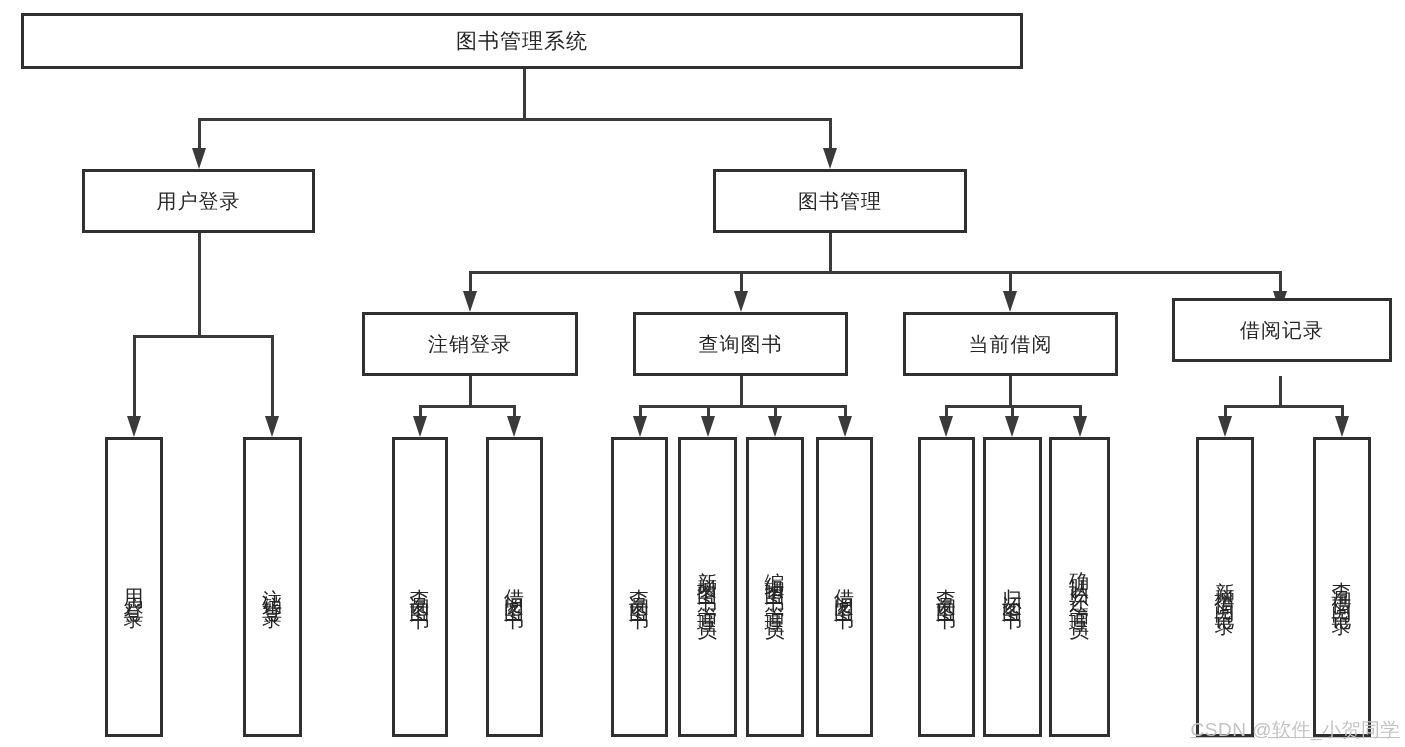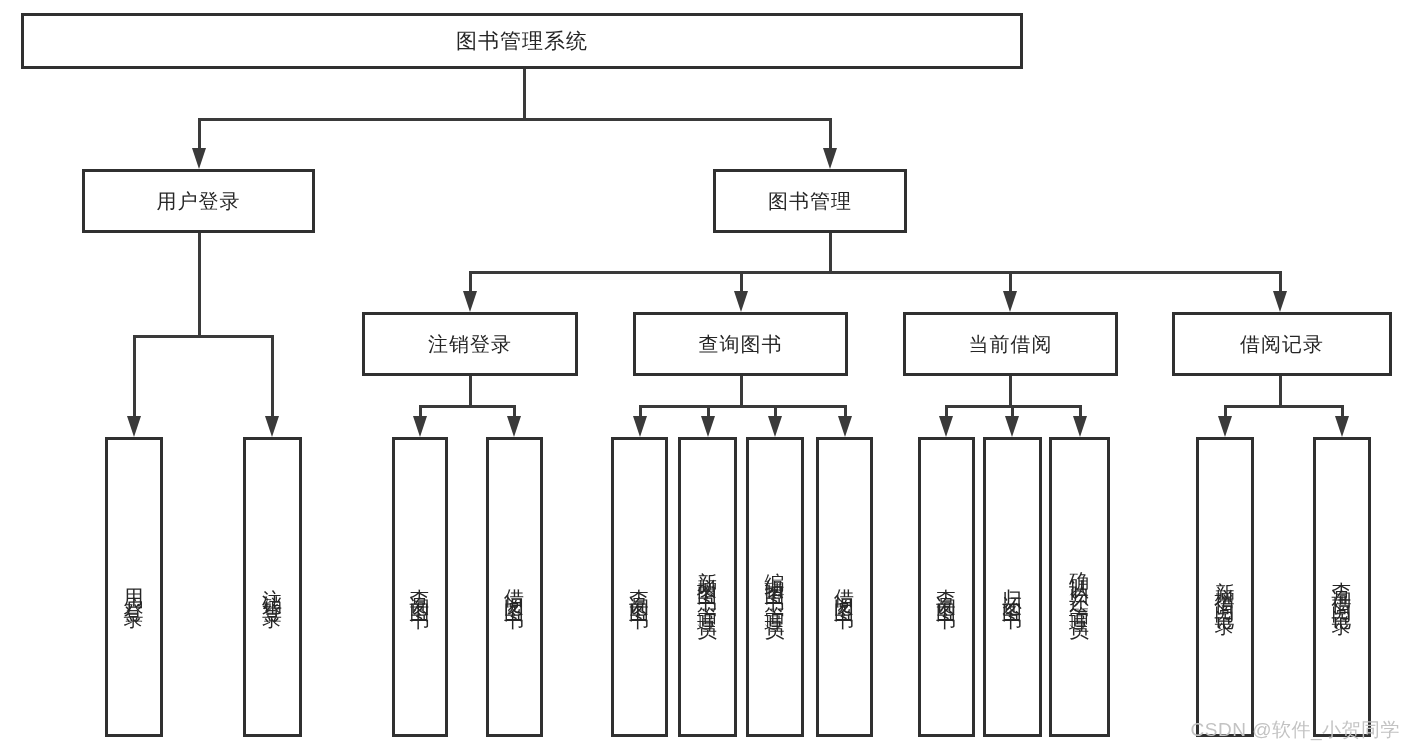--- a/index.html
+++ b/index.html
@@ -16,21 +16,21 @@
   .title-box{font-size:21px;letter-spacing:1px;}
   .vbox{font-size:20px;}
   .vbox span{writing-mode:vertical-rl;text-orientation:mixed;letter-spacing:7px;line-height:1;}
   .hline,.vline{position:absolute;background:var(--c-line);}
   .hline{height:3px;}
   .vline{width:3px;}
   .arrow{position:absolute;width:0;height:0;
          border-left:7px solid transparent;border-right:7px solid transparent;
          border-top:21px solid var(--c-line);}
   .watermark{position:absolute;right:5px;bottom:4px;font-size:19px;color:var(--c-watermark);
-             letter-spacing:0.5px;z-index:5;}
+             letter-spacing:0.5px;z-index:5;text-decoration:underline;}
 </style>
 </head>
 <body>
 
 <div class="canvas">
 
   <div class="vline" style="left:523px;top:69px;height:49px"></div>
   <div class="hline" style="left:198px;top:118px;width:634px"></div>
   <div class="vline" style="left:198px;top:118px;height:32px"></div>
   <div class="arrow" style="left:192px;top:148px"></div>
@@ -85,26 +85,26 @@
   <div class="vline" style="left:1279px;top:376px;height:31px"></div>
   <div class="hline" style="left:1224px;top:405px;width:120px"></div>
   <div class="vline" style="left:1224px;top:405px;height:13px"></div>
   <div class="arrow" style="left:1218px;top:416px"></div>
   <div class="vline" style="left:1341px;top:405px;height:13px"></div>
   <div class="arrow" style="left:1335px;top:416px"></div>
 
   <div class="box hbox title-box" style="left:21px;top:13px;width:1002px;height:56px">图书管理系统</div>
 
   <div class="box hbox" style="left:82px;top:169px;width:233px;height:64px">用户登录</div>
-  <div class="box hbox" style="left:713px;top:169px;width:194px;height:64px">图书管理</div>
+  <div class="box hbox" style="left:713px;top:169px;width:254px;height:64px">图书管理</div>
 
   <div class="box hbox" style="left:362px;top:312px;width:216px;height:64px">注销登录</div>
   <div class="box hbox" style="left:633px;top:312px;width:215px;height:64px">查询图书</div>
   <div class="box hbox" style="left:903px;top:312px;width:215px;height:64px">当前借阅</div>
-  <div class="box hbox" style="left:1172px;top:312px;width:220px;height:64px">借阅记录</div>
+  <div class="box hbox" style="left:1172px;top:298px;width:220px;height:64px">借阅记录</div>
 
   <div class="box vbox" style="left:105px;top:437px;width:58px;height:300px">
     <span>用户登录</span>
     </div>
   <div class="box vbox" style="left:243px;top:437px;width:59px;height:300px">
     <span>注销登录</span>
     </div>
 
   <div class="box vbox" style="left:392px;top:437px;width:56px;height:300px">
     <span>查询图书</span>

